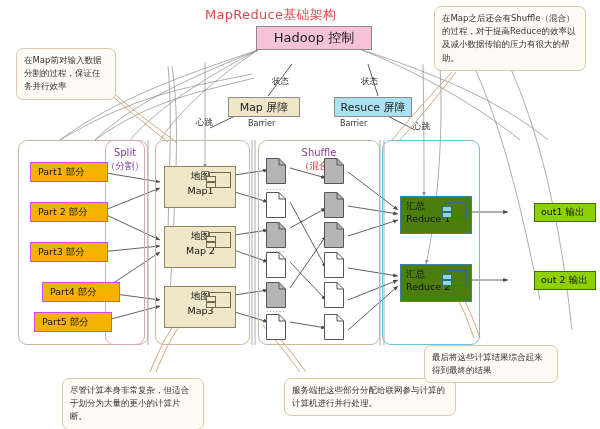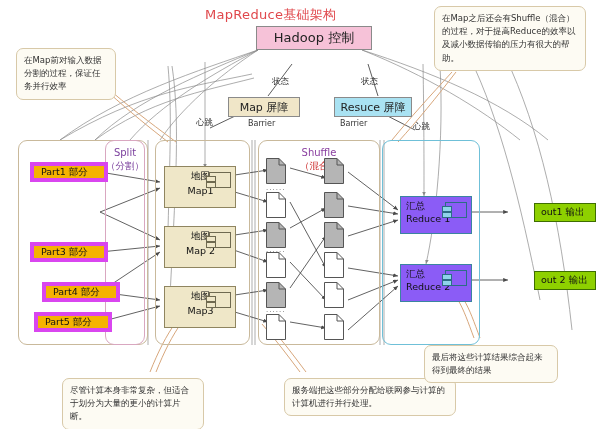--- a/index.html
+++ b/index.html
@@ -55,21 +55,21 @@
   #col-red   { left:382px; top:140px; width:98px; height:205px; border:1px solid #6fc0d8; }
 
   .coltitle { position:absolute; text-align:center; line-height:1.35; }
   #split-title { left:105px; top:146px; width:40px; font-size:10px; color:#7a3f9d; }
   #split-title .sub { color:#7a3f9d; font-size:9.5px; display:block; }
   #shuf-title { left:258px; top:146px; width:122px; font-size:10px; color:#8a3fa0; }
   #shuf-title .sub { color:#cc2b2b; font-size:9.5px; display:block; }
 
   
   .part {
-    width:78px; height:20px; background:#f5b301; border:4px solid #d946ef;
+    width:78px; height:20px; background:#f5b301; border:1px solid #d946ef;
     display:flex; align-items:center; padding-left:7px;
     font-size:9.5px; color:#111;
   }
 
   
   .mapbox {
     width:72px; height:42px; background:#efe7c8; border:1px solid #8f8560;
     position:absolute; padding:3px 4px 0 5px; line-height:1.35; font-size:9.5px; color:#111;text-align:center;
   }
   .mapbox .ln2 { margin-top:2px; }
@@ -79,21 +79,21 @@
   }
   .uml:before, .uml:after {
     content:""; position:absolute; left:-4px; width:8px; height:4px;
     border:1px solid #6f6a50; background:#efe7c8;
   }
   .uml:before { top:3px; }
   .uml:after  { top:9px; }
 
   
   .redbox {
-    width:72px; height:38px; background:#8b5cf6; border:1px solid #3b84a0;
+    width:72px; height:38px; background:#4d7c0f; border:1px solid #3b84a0;
     position:absolute; padding:3px 4px 0 5px; line-height:1.35; font-size:9.5px; color:#111;
   }
   .redbox .uml { border-color:#2c6d86; }
   .redbox .uml:before, .redbox .uml:after { border-color:#2c6d86; background:#8fd4ea; }
 
   
   .outbox {
     width:62px; height:19px; background:#8ed000; border:1px solid #3e6e00;
     display:flex; align-items:center; padding-left:6px; font-size:9.5px; color:#111;margin-left:24px;
   }
@@ -235,20 +235,21 @@
   <div class="coltitle" id="split-title">
     <span>Split</span>
     <span class="sub">（分割）</span>
   </div>
   <div class="coltitle" id="shuf-title">
     <span>Shuffle</span>
     <span class="sub">（混合）</span>
   </div>
 
   <div class="node part" style="left:30px;top:162px">Part1  部分</div>
+  <div class="node part" style="left:30px;top:202px">Part 2  部分</div>
   <div class="node part" style="left:30px;top:242px">Part3  部分</div>
   <div class="node part" style="left:42px;top:282px">Part4  部分</div>
   <div class="node part" style="left:34px;top:312px">Part5  部分</div>
 
   <div class="mapbox" style="left:164px;top:166px">
     <div>地图</div>
     <div class="ln2">Map1</div>
     <span class="uml"></span>
   </div>
   <div class="mapbox" style="left:164px;top:226px">

